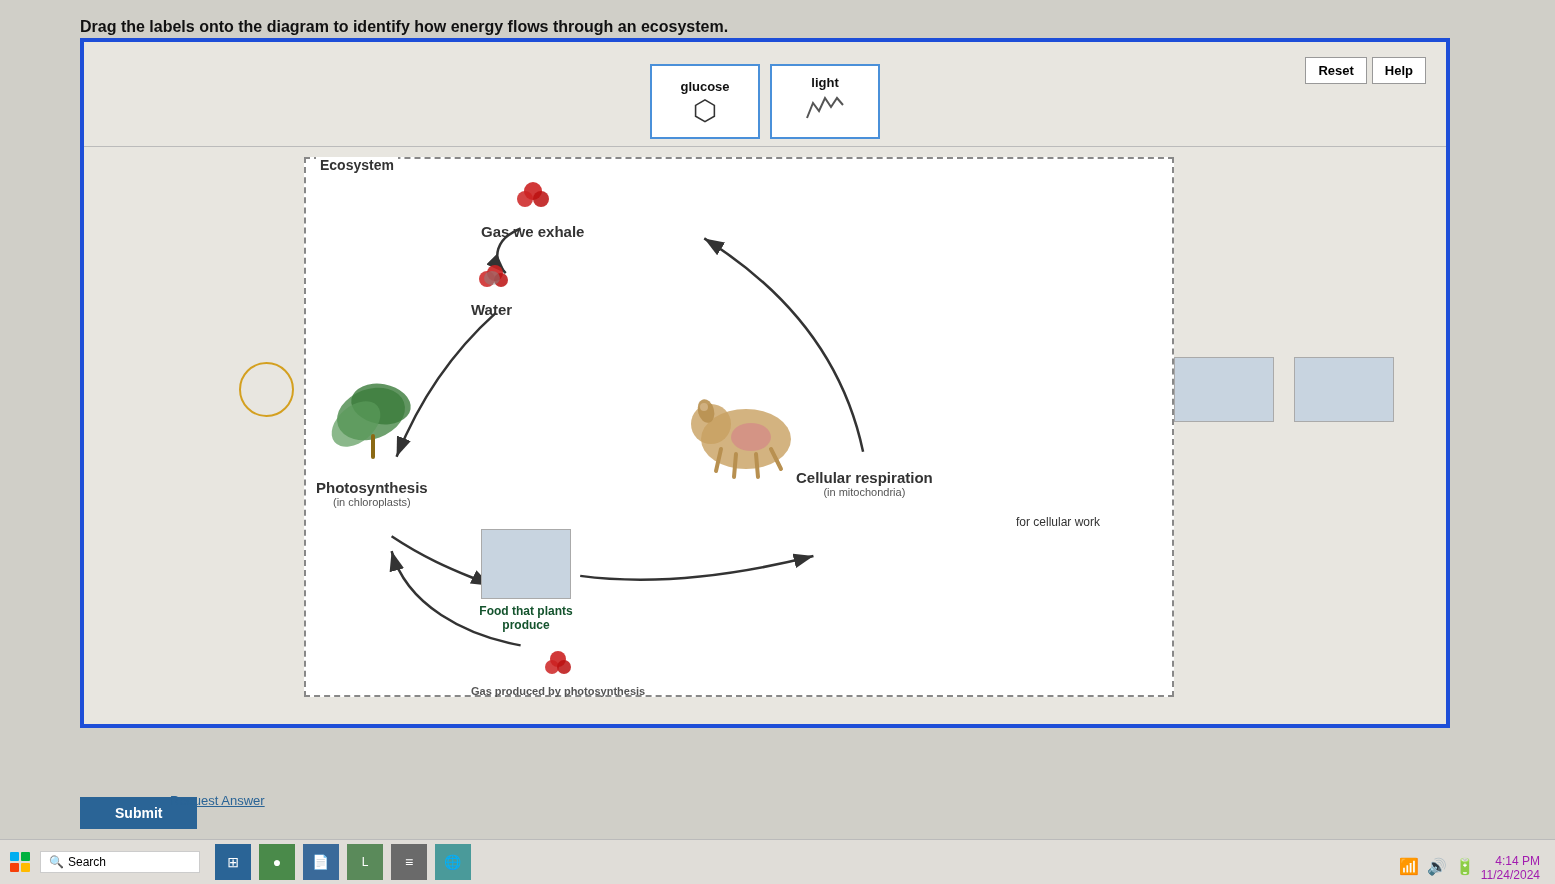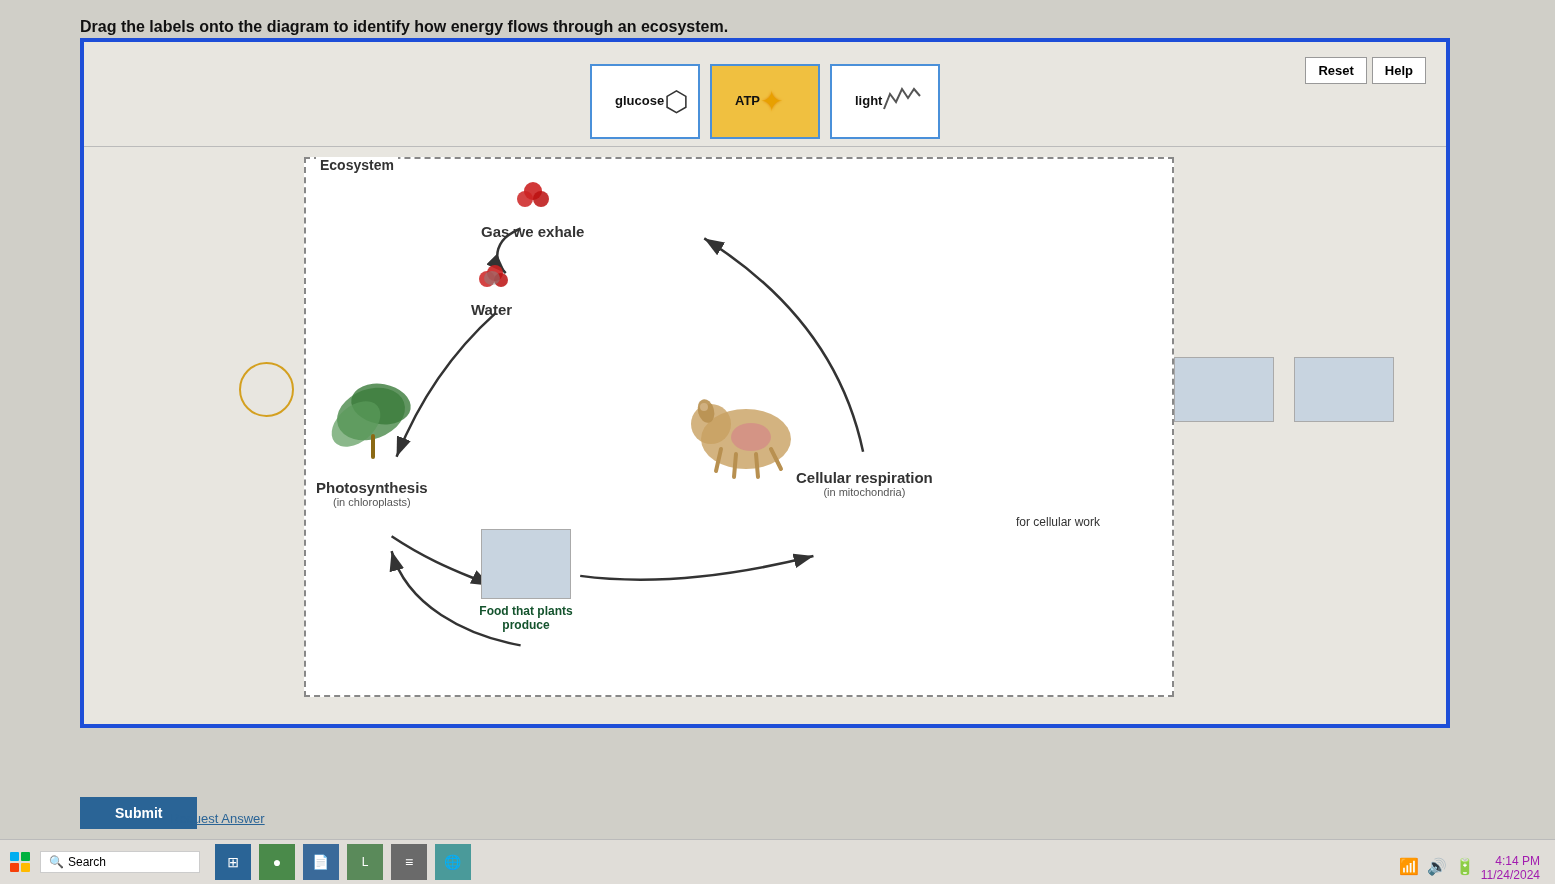--- a/index.html
+++ b/index.html
@@ -51,22 +51,23 @@
       gap: 10px;
       align-items: center;
       border-bottom: 1px solid #bbb;
     }
 
     .label-card {
       border: 2px solid #4a90d9;
       background: white;
       padding: 5px 23px;
       display: flex;
-      flex-direction: row;
+      flex-direction: column;
       align-items: center;
+      justify-content: center;
       width: 110px;
       height: 75px;
       cursor: grab;
     }
 
     .label-card .card-title {
       font-size: 13px;
       font-weight: bold;
       margin-bottom: 3px;
       color: #111;
@@ -331,21 +332,21 @@
       background: #2a6496;
       color: white;
       font-size: 14px;
       font-weight: bold;
       border: none;
       cursor: pointer;
     }
 
     .request-answer-link {
       position: absolute;
-      bottom: 58px;
+      bottom: 76px;
       left: 170px;
       font-size: 13px;
       color: #2a6496;
       text-decoration: underline;
       cursor: pointer;
     }
 
     
     .atp-card {
       background: #f0c040;
@@ -382,24 +383,20 @@
       <button class="top-btn">Help</button>
     </div>
 
     <div class="label-bank">
 
       <div class="label-card">
         <span class="card-title">glucose</span>
         <span class="card-icon glucose-hex">⬡</span>
       </div>
 
-      <div class="label-card atp-card">
-        <span class="card-title">ATP</span>
-        <span class="card-icon atp-star">✦</span>
-      </div>
 
 
       <div class="label-card">
         <span class="card-title">light</span>
         <span class="card-icon">
           <svg width="40" height="30" viewBox="0 0 40 30">
             <polyline points="2,25 8,10 14,18 20,5 26,14 32,5 38,12" fill="none" stroke="#555" stroke-width="2"></polyline>
           </svg>
         </span>
       </div>
@@ -471,20 +468,31 @@
         <div class="eco-label">Photosynthesis</div>
         <div class="eco-sublabel">(in chloroplasts)</div>
       </div>
 
       <div class="eco-food-drop"></div>
       <div style="position:absolute; top:445px; left:165px; font-size:12px; color:#14532d; font-weight:bold; text-align:center; width:110px;">
         <span>Food that plants
 produce</span>
       </div>
 
+      <div style="position:absolute; top:490px; left:165px; text-align:center;">
+        <svg width="32" height="32" viewBox="0 0 32 32">
+          <circle cx="10" cy="18" r="7" fill="#cc2222" opacity="0.85"></circle>
+          <circle cx="16" cy="10" r="8" fill="#cc2222" opacity="0.9"></circle>
+          <circle cx="22" cy="18" r="7" fill="#bb1111" opacity="0.85"></circle>
+        </svg>
+        <div class="eco-label" style="font-size:11px; color:#555;">
+          <span>Gas produced
+by photosynthesis</span>
+        </div>
+      </div>
 
       <div class="animal-area">
         <svg width="130" height="130" viewBox="0 0 130 130">
 
           <ellipse cx="70" cy="80" rx="45" ry="30" fill="#c8a060" opacity="0.8"></ellipse>
           <circle cx="35" cy="65" r="20" fill="#c8a060" opacity="0.8"></circle>
           <ellipse cx="30" cy="52" rx="8" ry="12" fill="#b89050" opacity="0.9" transform="rotate(-15 30 52)"></ellipse>
           <circle cx="28" cy="48" r="4" fill="#d0b080"></circle>
           <line x1="95" y1="90" x2="105" y2="110" stroke="#b89050" stroke-width="4" stroke-linecap="round"></line>
           <line x1="80" y1="95" x2="82" y2="118" stroke="#b89050" stroke-width="4" stroke-linecap="round"></line>

